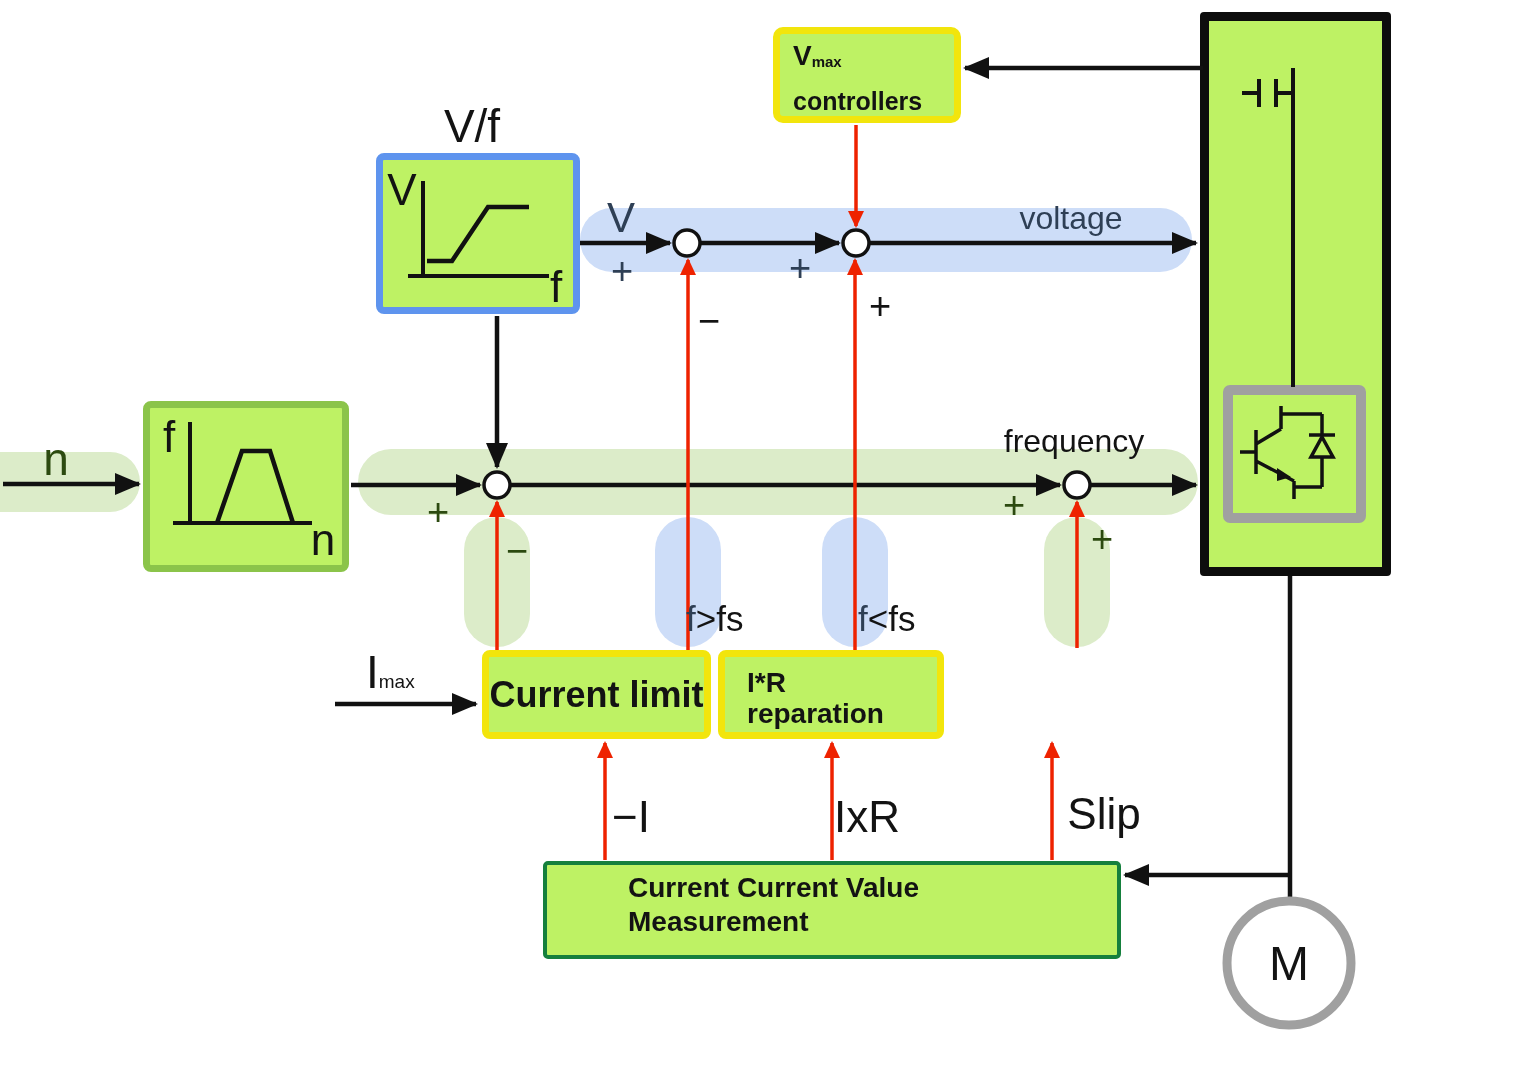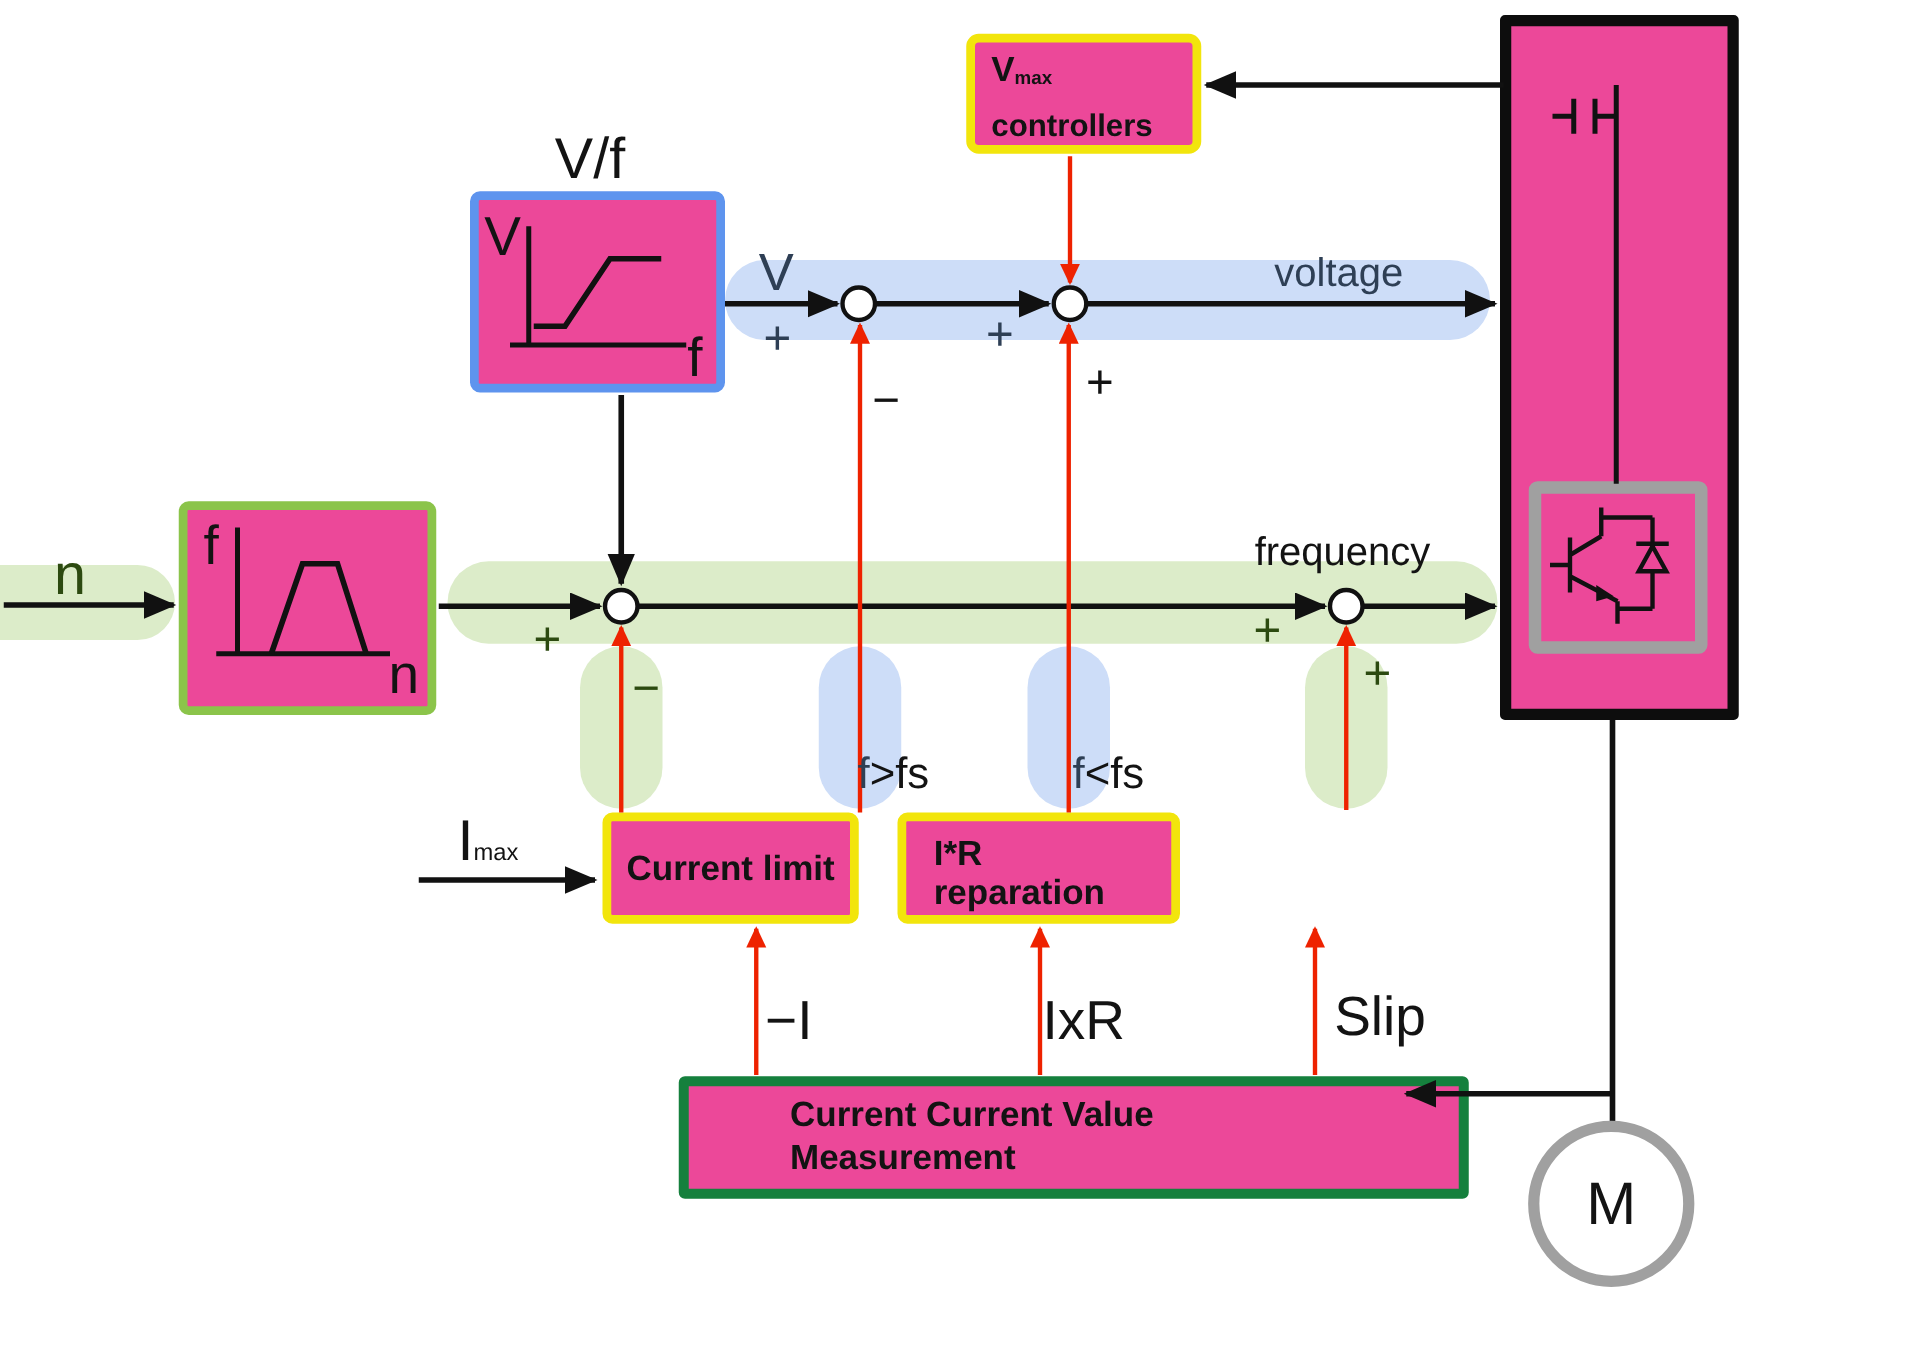--- a/index.html
+++ b/index.html
@@ -2,21 +2,21 @@
 <html><head>
 <meta charset="utf-8">
 <style>
   *{box-sizing:border-box;margin:0;padding:0}
   body{font-family:"Liberation Sans",sans-serif;background:#fff}
   #canvas{position:relative;width:1536px;height:1086px;background:#fff;overflow:hidden}
   .band{position:absolute;z-index:10}
   .bg-g{background:#dcecc9}
   .bg-b{background:#cdddf8}
   .vpill{width:66px;height:130px;border-radius:33px;top:517px}
-  .box{position:absolute;background:#ec4899;z-index:20}
+  .box{position:absolute;background:#bef264;z-index:20}
   .ybox{border:7px solid #f2e50c;border-radius:8px;font-weight:bold;color:#131313}
   #wires{position:absolute;left:0;top:0;z-index:30}
   .lbl{position:absolute;font-weight:normal;color:#131313;white-space:nowrap;line-height:1;z-index:40}
   .c{transform:translate(-50%,-50%)}
   .slate{color:#2e3f55}
   .dgreen{color:#2c4a10}
 </style>
 </head>
 <body>
 
@@ -33,29 +33,29 @@
   <div class="box" style="left:376px;top:153px;width:204px;height:161px;border:7px solid #5e94ee;border-radius:8px"></div>
   <div class="box" style="left:143px;top:401px;width:206px;height:171px;border:7px solid #8bc44a;border-radius:8px"></div>
 
   <div class="box ybox" style="left:773px;top:27px;width:188px;height:96px;border-radius:10px;padding:6px 0 0 13px">
     <div style="font-size:28px">
       <span>V</span><span style="font-size:15px;position:relative;top:2px">max</span>
     </div>
     <div style="font-size:25px;margin-top:15px">controllers</div>
   </div>
 
-  <div class="box ybox" style="left:482px;top:650px;width:205px;height:89px;display:flex;align-items:center;justify-content:center;font-size:28px">
+  <div class="box ybox" style="left:482px;top:650px;width:229px;height:89px;display:flex;align-items:center;justify-content:center;font-size:36px">
     <span>Current limit</span>
   </div>
   <div class="box ybox" style="left:718px;top:650px;width:226px;height:89px;padding:10px 0 0 22px;font-size:28px;line-height:31px">
     <div>I*R</div>
     <div>reparation</div>
   </div>
 
-  <div class="box" style="left:543px;top:861px;width:632px;height:98px;border:8px solid #15803d;border-radius:5px;padding:6px 0 0 81px;font-size:28px;line-height:34px;font-weight:bold;color:#131313">
+  <div class="box" style="left:543px;top:861px;width:578px;height:98px;border:4px solid #15803d;border-radius:5px;padding:6px 0 0 81px;font-size:28px;line-height:34px;font-weight:bold;color:#131313">
     <div>Current Current Value</div>
     <div>Measurement</div>
   </div>
 
   <div class="box" style="left:1200px;top:12px;width:191px;height:564px;border:9px solid #0d0d0d;border-radius:4px"></div>
   <div class="box" style="left:1223px;top:385px;width:143px;height:138px;border:10px solid #a0a0a0;border-radius:7px"></div>
 
   <svg id="wires" width="1536" height="1086" viewBox="0 0 1536 1086">
     <defs>
       <marker id="mb" markerUnits="userSpaceOnUse" markerWidth="28" markerHeight="24" refX="24" refY="11" orient="auto">

